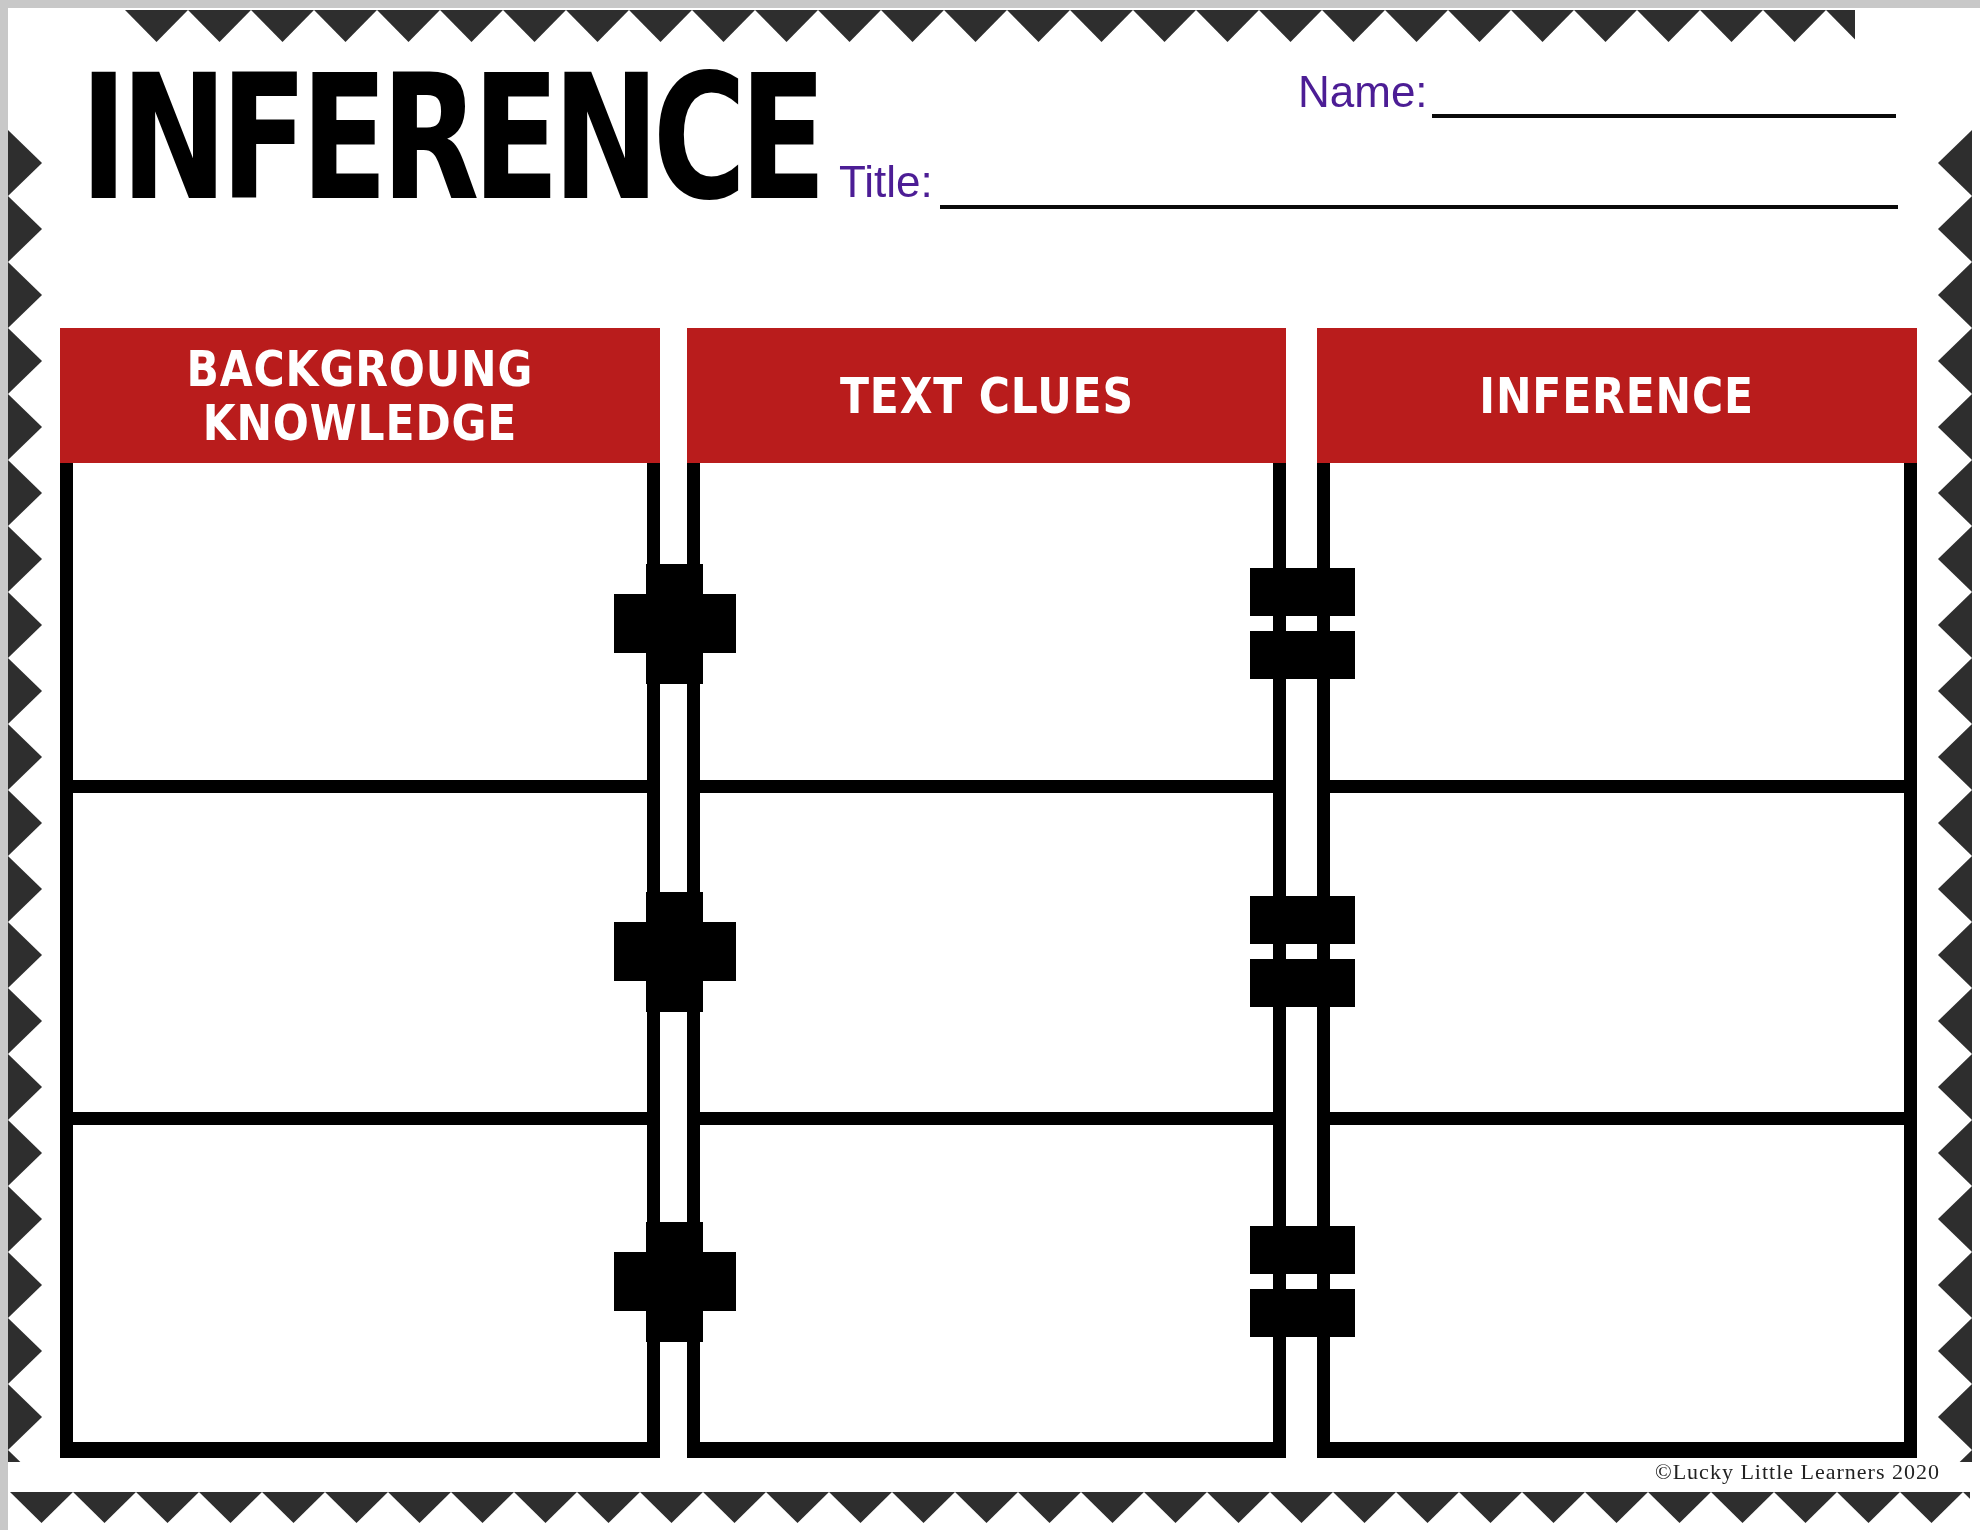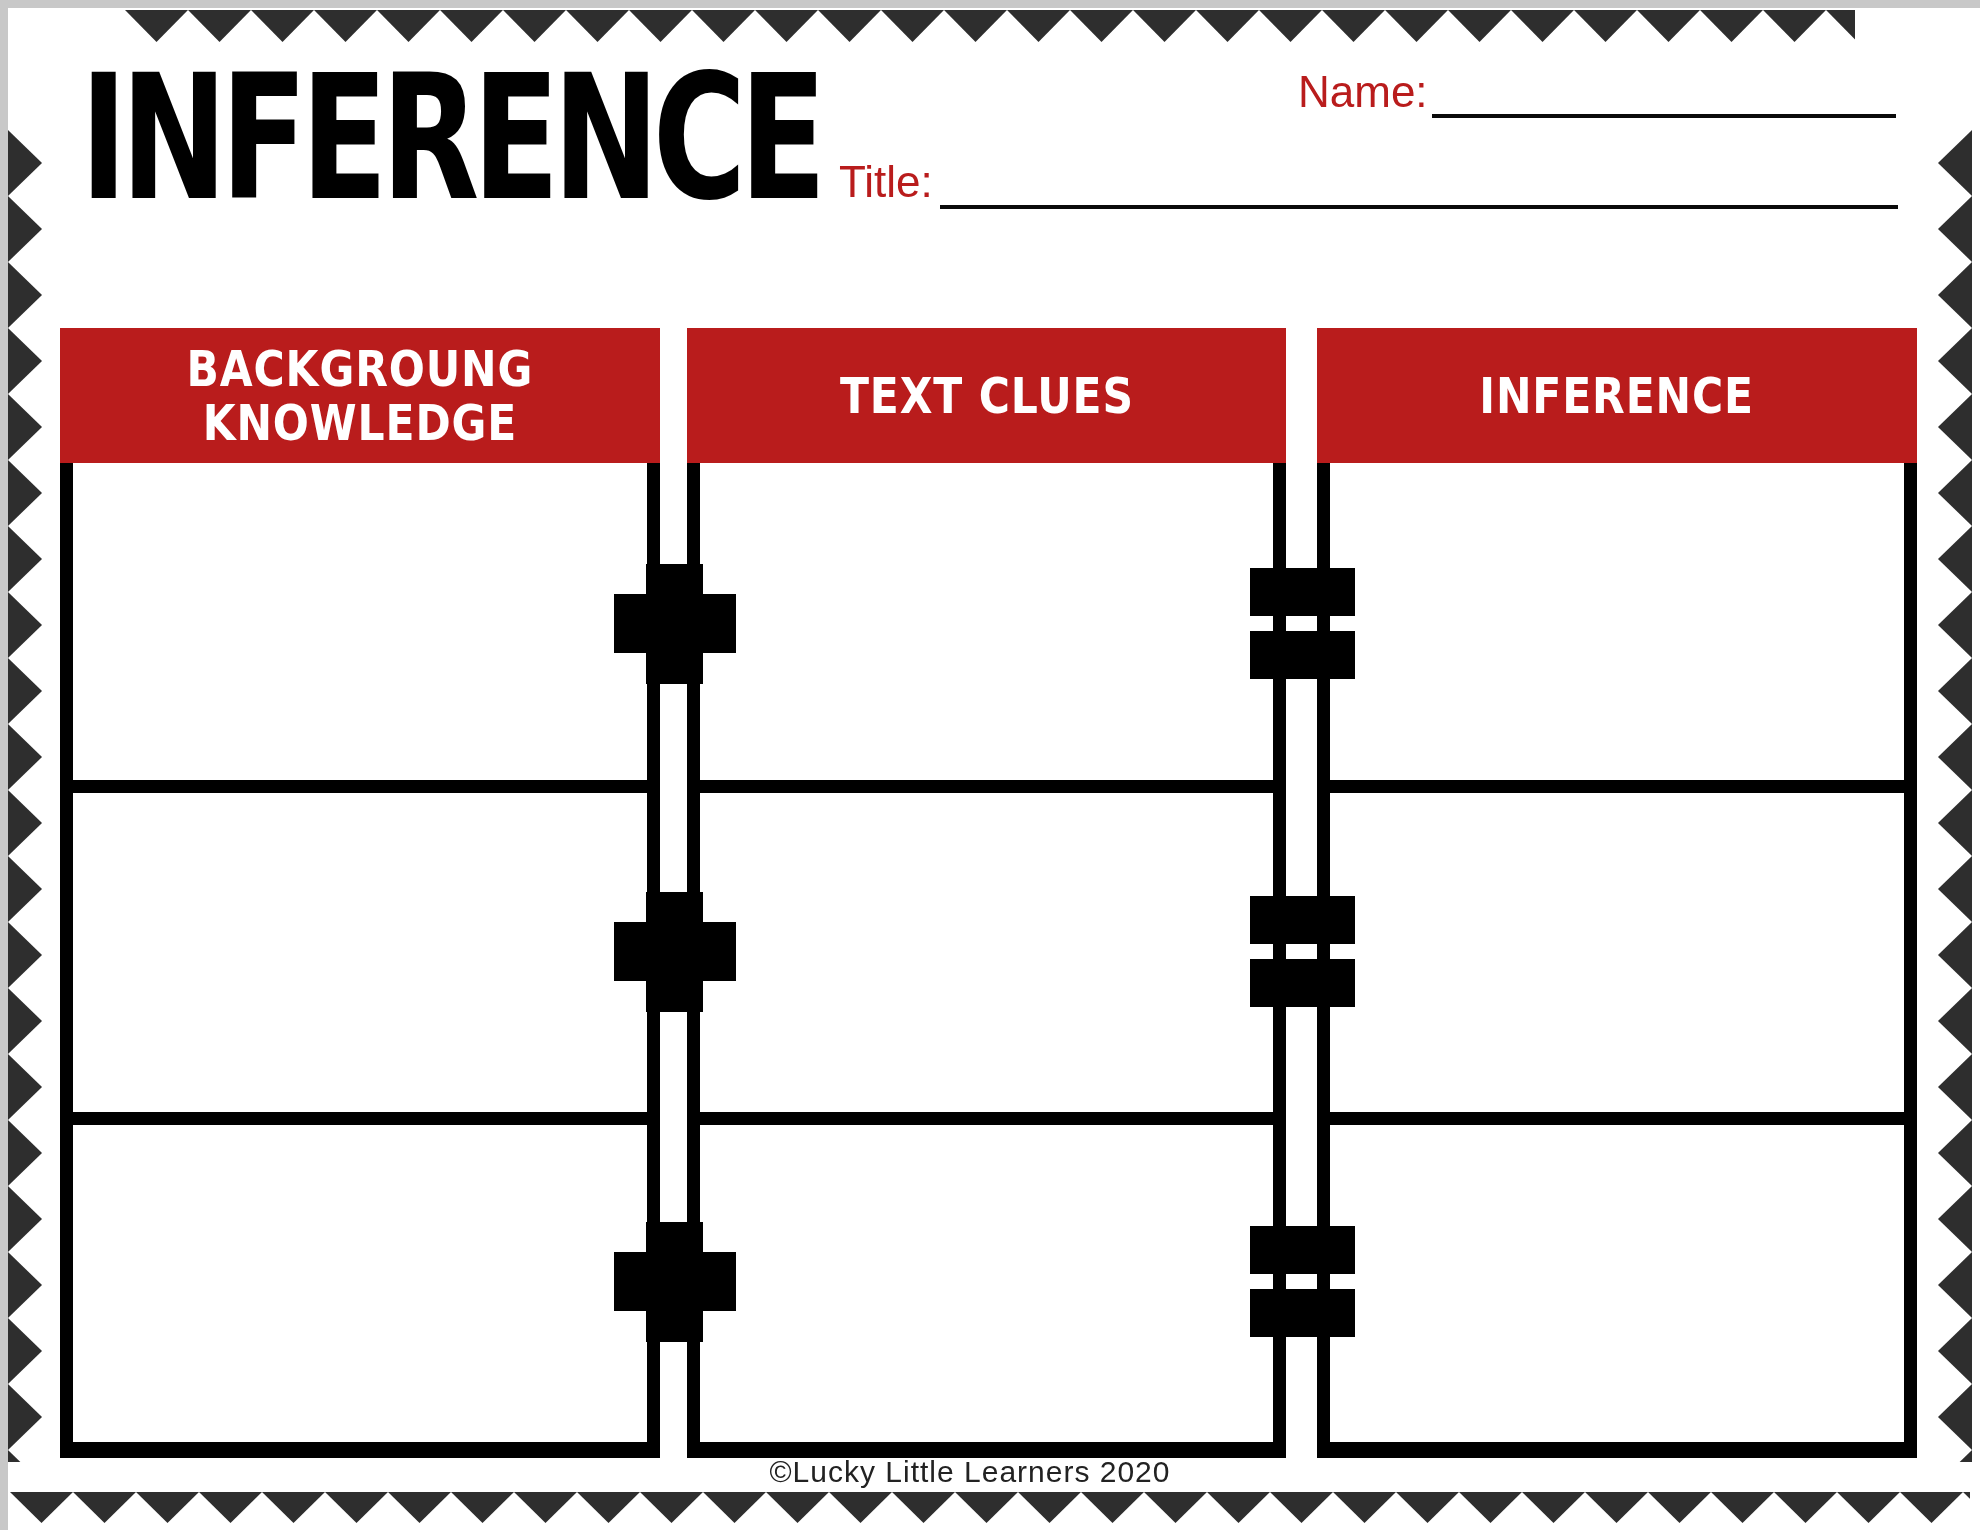--- a/index.html
+++ b/index.html
@@ -16,21 +16,21 @@
 
   
   .main-title{
     position:absolute;left:80px;top:52px;
     font-family:"DejaVu Sans",sans-serif;font-weight:900;font-size:150px;
     letter-spacing:-8px;color:#000;line-height:1;
     transform:scale(0.85,1.15);transform-origin:left top;white-space:nowrap;
   }
 
   .fill-label{position:absolute;font-family:"Liberation Sans",sans-serif;
-    font-weight:400;color:#b91c1c;font-size:44px;line-height:44px;}
+    font-weight:400;color:#4c1d95;font-size:44px;line-height:44px;}
   .name-label{left:1298px;top:70px;}
   .title-label{left:839px;top:160px;}
   .blank-line{position:absolute;height:4px;background:#0a0a0a;}
   .name-line{left:1432px;top:114px;width:464px;}
   .title-line{left:940px;top:205px;width:958px;}
 
   
   .col-header{position:absolute;top:328px;height:135px;background:#b91c1c;
     display:flex;flex-direction:column;align-items:center;justify-content:center;}
   .col1{left:60px;width:600px;}
@@ -56,22 +56,22 @@
   .plus-v{position:absolute;left:32px;top:0;width:57px;height:120px;background:#000;}
   .plus-h{position:absolute;left:0;top:30px;width:122px;height:59px;background:#000;}
   .plus-1{top:564px;} .plus-2{top:892px;} .plus-3{top:1222px;}
 
   
   .equals{position:absolute;left:1250px;width:105px;height:111px;
     display:flex;flex-direction:column;justify-content:space-between;}
   .eq-bar{height:48px;background:#000;}
   .eq-1{top:568px;} .eq-2{top:896px;} .eq-3{top:1226px;}
 
-  .footer{position:absolute;left:0;right:60px;top:1456px;text-align:center;
-    font-family:Liberation Sans, sans-serif;font-size:30px;line-height:32px;
+  .footer{position:absolute;left:0;right:60px;top:1456px;text-align:right;
+    font-family:Liberation Serif, serif;font-size:22px;line-height:32px;
     color:#222;letter-spacing:1px;}
 </style>
 </head>
 <body>
 
 <div class="viewport">
   <div class="sheet"></div>
 
   <svg class="zz zz-top">
     <defs>

